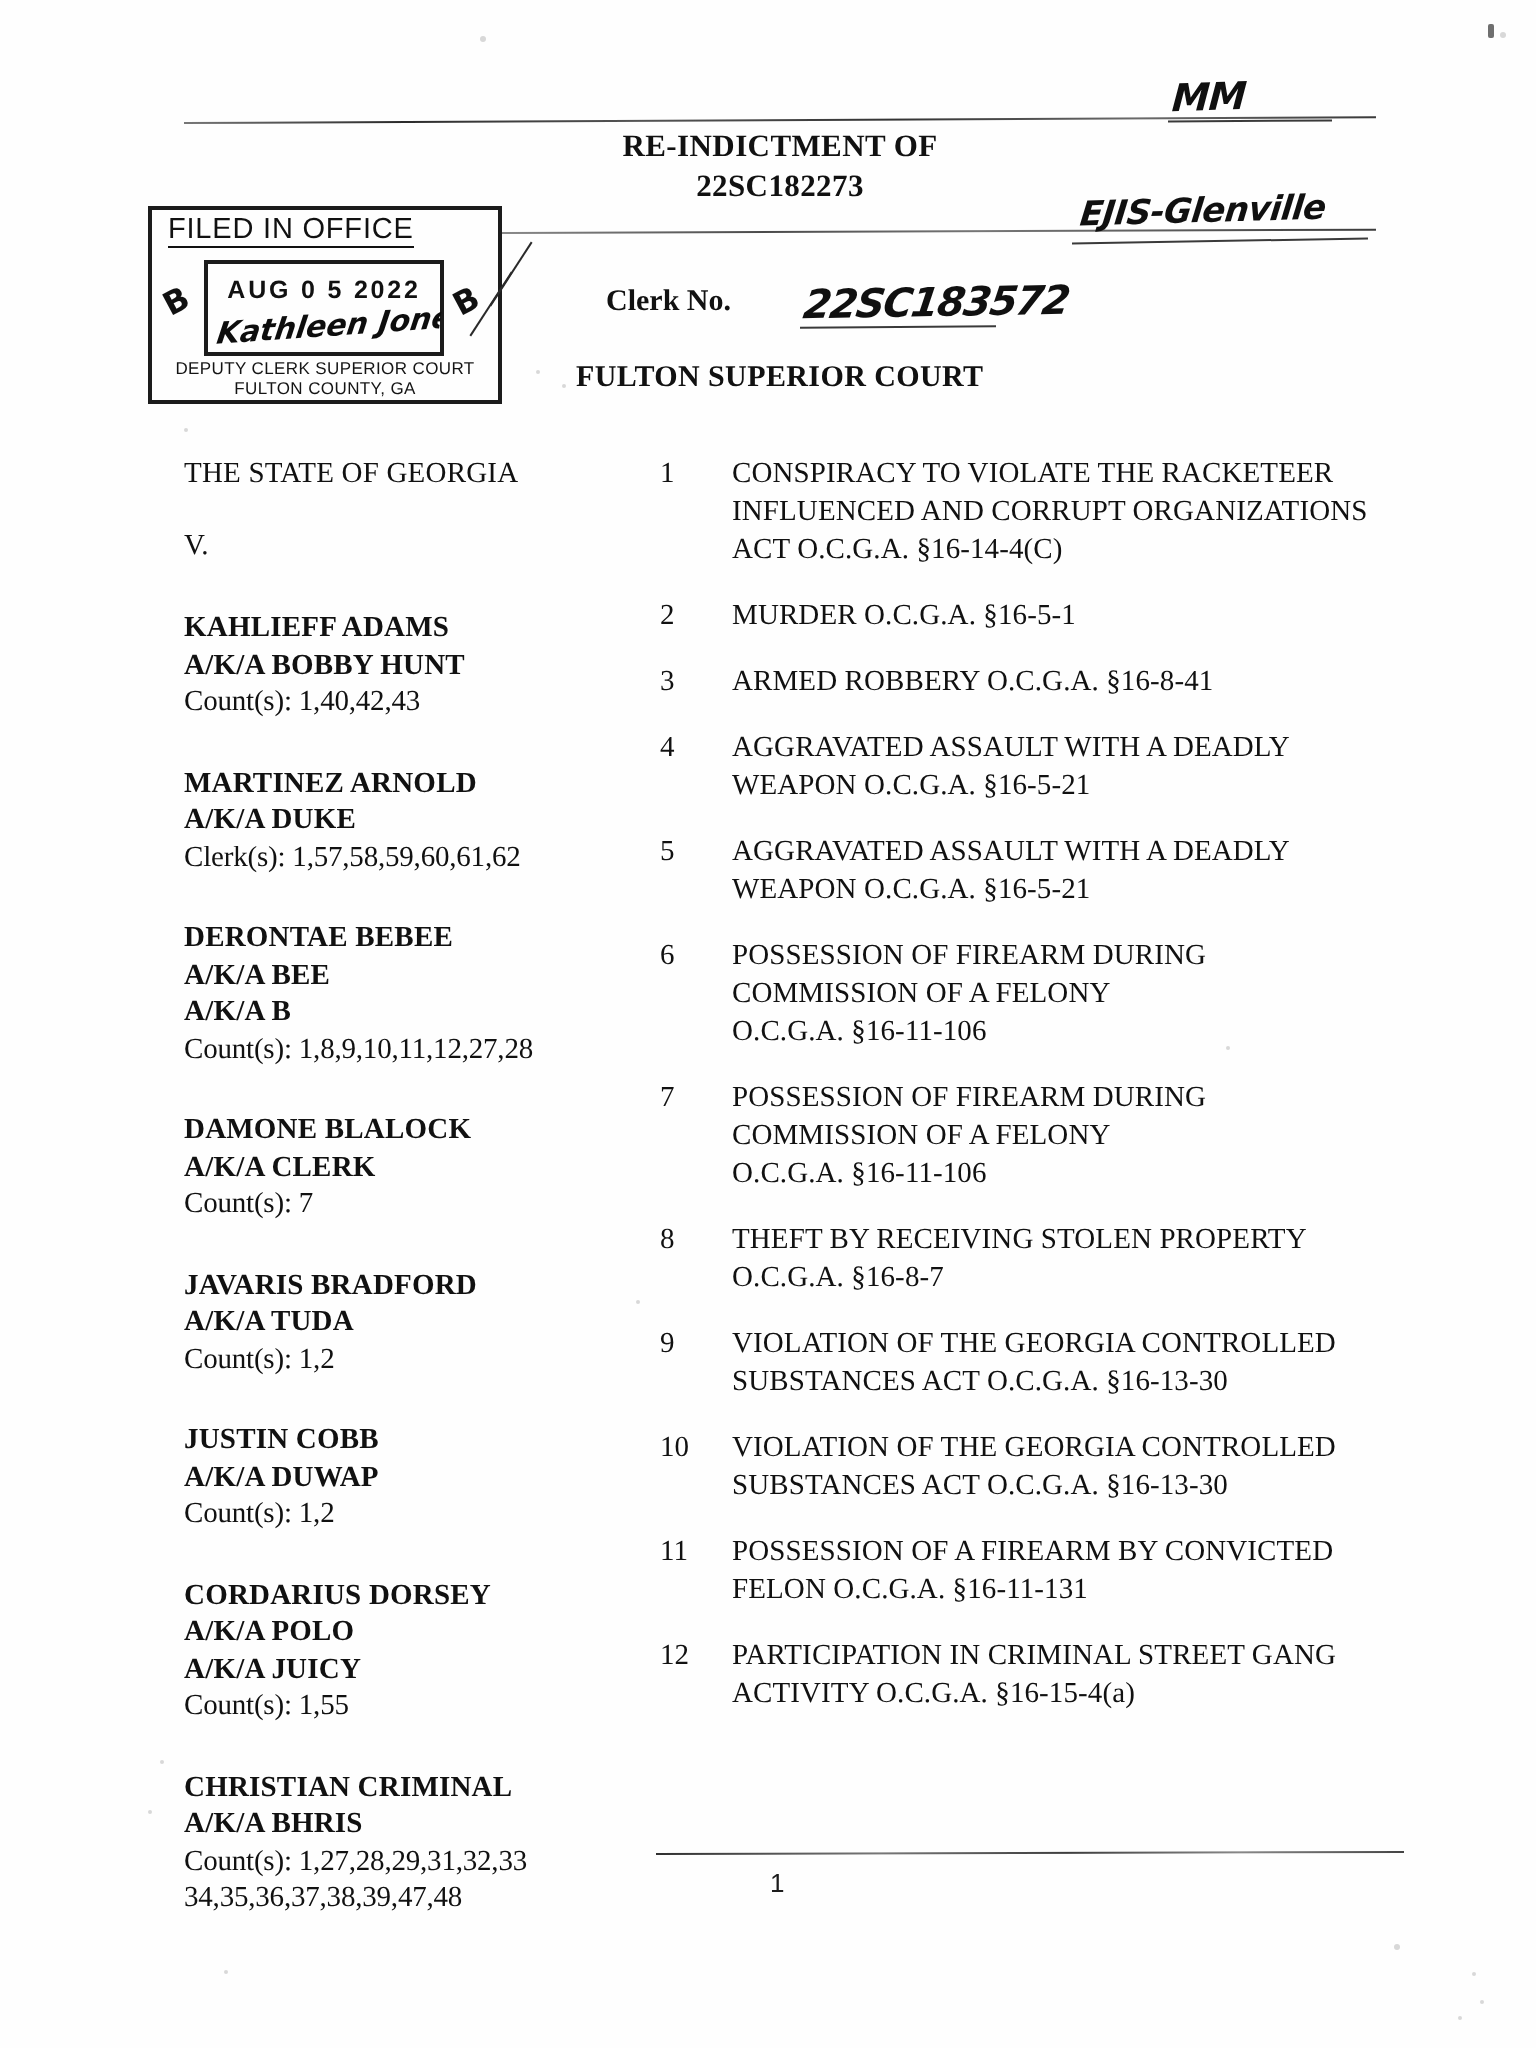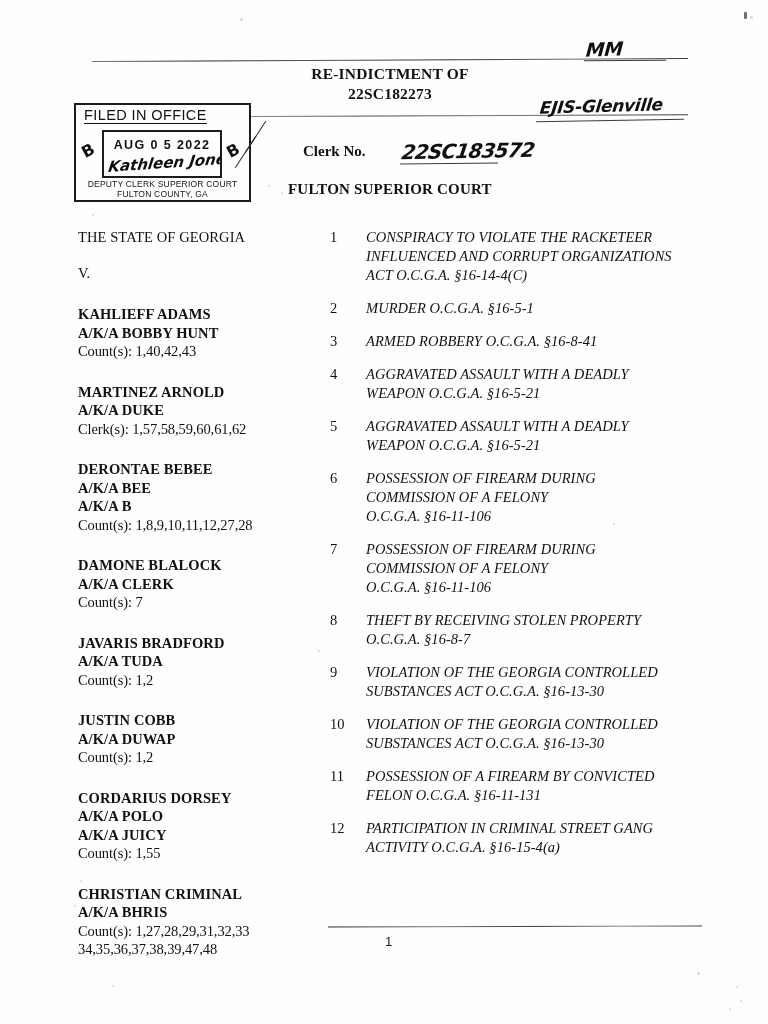--- a/index.html
+++ b/index.html
@@ -186,21 +186,21 @@
     width: 1px;
     height: 38px;
     background: #2a2a2a;
   }
   .stamp-slash.s1 { left: 255px; top: 118px; transform: rotate(33deg); }
   .stamp-slash.s2 { left: 245px; top: 133px; transform: rotate(33deg); }
 
   
   .col-left {
     position: absolute;
-    left: 78px;
+    left: 92px;
     top: 228px;
     width: 210px;
   }
   .caption-line {
     font-size: 14.5px;
     line-height: 19px;
     letter-spacing: 0.1px;
   }
   .caption-v {
     font-size: 14.5px;
@@ -245,21 +245,21 @@
     line-height: 19px;
     text-align: left;
     padding-left: 2px;
   }
   .charge-text {
     flex: 1;
     font-size: 14.5px;
     line-height: 19px;
     letter-spacing: 0.05px;
   }
-  .charge-text div { white-space: nowrap; font-style: italic; }
+  .charge-text div { white-space: nowrap; }
 
   
   .footer-rule {
     position: absolute;
     left: 328px;
     top: 926px;
     width: 374px;
     height: 1px;
     background: linear-gradient(90deg,#2f2f2f 0%,#777 30%,#3d3d3d 55%,#888 78%,#444 100%);
     transform: rotate(-0.15deg);

